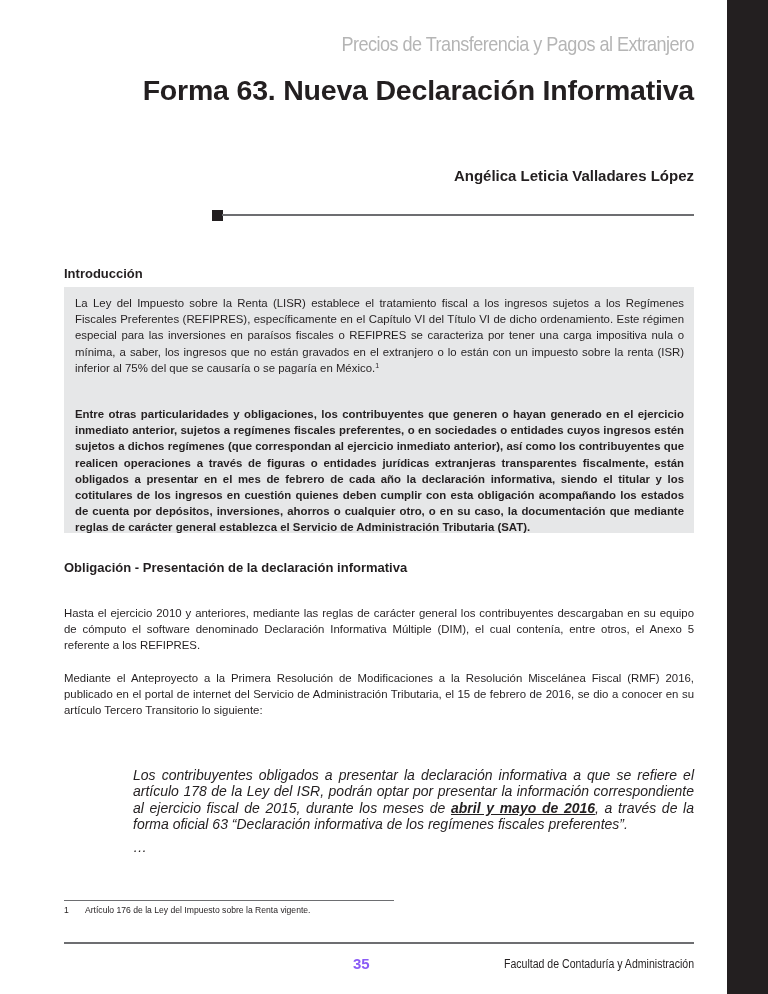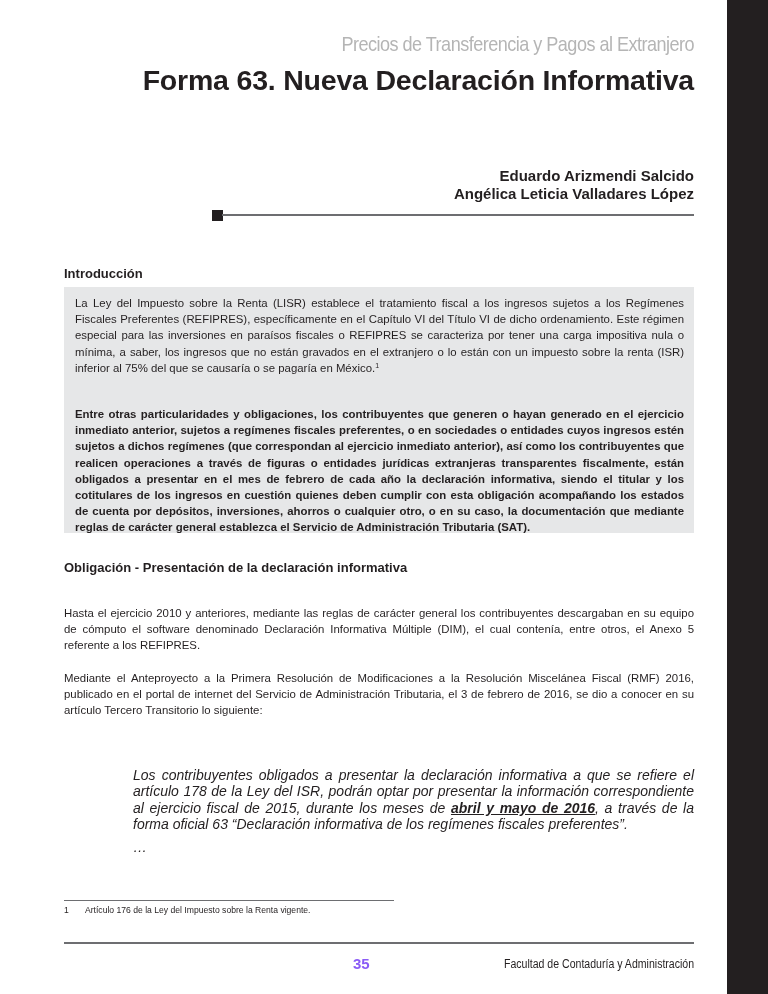--- a/index.html
+++ b/index.html
@@ -3,21 +3,21 @@
 <meta charset="utf-8">
 <style>
   html, body { margin: 0; padding: 0; }
   body {
     width: 768px; height: 994px; position: relative; overflow: hidden;
     background: #ffffff; color: #231f20;
     font-family: "Liberation Sans", sans-serif;
   }
   .side-bar { position: absolute; left: 727px; top: 0; width: 41px; height: 994px; background: #231f20; }
   .series { position: absolute; right: 74px; top: 32px; font-size: 21px; color: #b5b5b5; letter-spacing: -0.6px; transform: scaleX(0.86); transform-origin: right center; white-space: nowrap; }
-  .title { position: absolute; right: 74px; top: 62px; font-size: 28.5px; font-weight: bold; color: #231f20; text-align: left; line-height: 36px; letter-spacing: -0.2px; white-space: nowrap; margin-left: 39px; }
+  .title { position: absolute; right: 74px; top: 72px; font-size: 28.5px; font-weight: bold; color: #231f20; text-align: left; line-height: 36px; letter-spacing: -0.2px; white-space: nowrap; margin-left: 39px; }
   .authors { position: absolute; right: 74px; top: 167px; font-size: 15px; font-weight: bold; color: #231f20; text-align: right; line-height: 18px; }
   .rule-marker { position: absolute; left: 212px; top: 210px; width: 11px; height: 11px; background: #231f20; }
   .rule-line { position: absolute; left: 222px; top: 214px; width: 472px; height: 2px; background: #6d6e71; }
   .h2 { position: absolute; left: 64px; font-size: 13px; font-weight: bold; color: #231f20; }
   .intro-h { top: 266px; }
   .oblig-h { top: 560px; }
   .gray-box { position: absolute; left: 64px; top: 287px; width: 630px; height: 246px; background: #e6e7e8; }
   .box-p { position: absolute; left: 75px; width: 609px; font-size: 11.4px; line-height: 16.2px; text-align: justify; color: #231f20; margin: 0; }
   .box-p1 { top: 295px; }
   .box-p2 { top: 406px; font-weight: bold; }
@@ -40,36 +40,35 @@
 <body>
 
 <div class="side-bar"></div>
 
 <div class="series">Precios de Transferencia y Pagos al Extranjero</div>
 <div class="title">
   <div>Forma 63. Nueva Declaración Informativa</div>
 </div>
 
 <div class="authors">
-  <div>Eduardo Arizmendi Salcido</div>
   <div>Angélica Leticia Valladares López</div>
 </div>
 
 <div class="rule-marker"></div>
 <div class="rule-line"></div>
 
 <div class="h2 intro-h">Introducción</div>
 
 <div class="gray-box"></div>
 <p class="box-p box-p1"><span>La Ley del Impuesto sobre la Renta (LISR) establece el tratamiento fiscal a los ingresos sujetos a los Regímenes Fiscales Preferentes (REFIPRES), específicamente en el Capítulo VI del Título VI de dicho ordenamiento. Este régimen especial para las inversiones en paraísos fiscales o REFIPRES se caracteriza por tener una carga impositiva nula o mínima, a saber, los ingresos que no están gravados en el extranjero o lo están con un impuesto sobre la renta (ISR) inferior al 75% del que se causaría o se pagaría en México.</span><sup>1</sup></p>
 <p class="box-p box-p2">Entre otras particularidades y obligaciones, los contribuyentes que generen o hayan generado en el ejercicio inmediato anterior, sujetos a regímenes fiscales preferentes, o en sociedades o entidades cuyos ingresos estén sujetos a dichos regímenes (que correspondan al ejercicio inmediato anterior), así como los contribuyentes que realicen operaciones a través de figuras o entidades jurídicas extranjeras transparentes fiscalmente, están obligados a presentar en el mes de febrero de cada año la declaración informativa, siendo el titular y los cotitulares de los ingresos en cuestión quienes deben cumplir con esta obligación acompañando los estados de cuenta por depósitos, inversiones, ahorros o cualquier otro, o en su caso, la documentación que mediante reglas de carácter general establezca el Servicio de Administración Tributaria (SAT).</p>
 
 <div class="h2 oblig-h">Obligación - Presentación de la declaración informativa</div>
 <p class="body-p body-p1">Hasta el ejercicio 2010 y anteriores, mediante las reglas de carácter general los contribuyentes descargaban en su equipo de cómputo el software denominado Declaración Informativa Múltiple (DIM), el cual contenía, entre otros, el Anexo 5 referente a los REFIPRES.</p>
-<p class="body-p body-p2">Mediante el Anteproyecto a la Primera Resolución de Modificaciones a la Resolución Miscelánea Fiscal (RMF) 2016, publicado en el portal de internet del Servicio de Administración Tributaria, el 3 de febrero de 2016, se dio a conocer en su artículo Tercero Transitorio lo siguiente:</p>
+<p class="body-p body-p2">Mediante el Anteproyecto a la Primera Resolución de Modificaciones a la Resolución Miscelánea Fiscal (RMF) 2016, publicado en el portal de internet del Servicio de Administración Tributaria, el 15 de febrero de 2016, se dio a conocer en su artículo Tercero Transitorio lo siguiente:</p>
 
 <p class="quote quote-p"><span>Los contribuyentes obligados a presentar la declaración informativa a que se refiere el artículo 178 de la Ley del ISR, podrán optar por presentar la información correspondiente al ejercicio fiscal de 2015, durante los meses de </span><b>abril y mayo de 2016</b><span>, a través de la forma oficial 63 “Declaración informativa de los regímenes fiscales preferentes”.</span></p>
 <p class="quote quote-ellipsis">…</p>
 
 <div class="fn-rule"></div>
 <div class="footnote"><span class="fn-num">1</span><span>Artículo 176 de la Ley del Impuesto sobre la Renta vigente.</span></div>
 
 <div class="page-rule"></div>
 <div class="page-num">35</div>
 <div class="faculty">Facultad de Contaduría y Administración</div>

